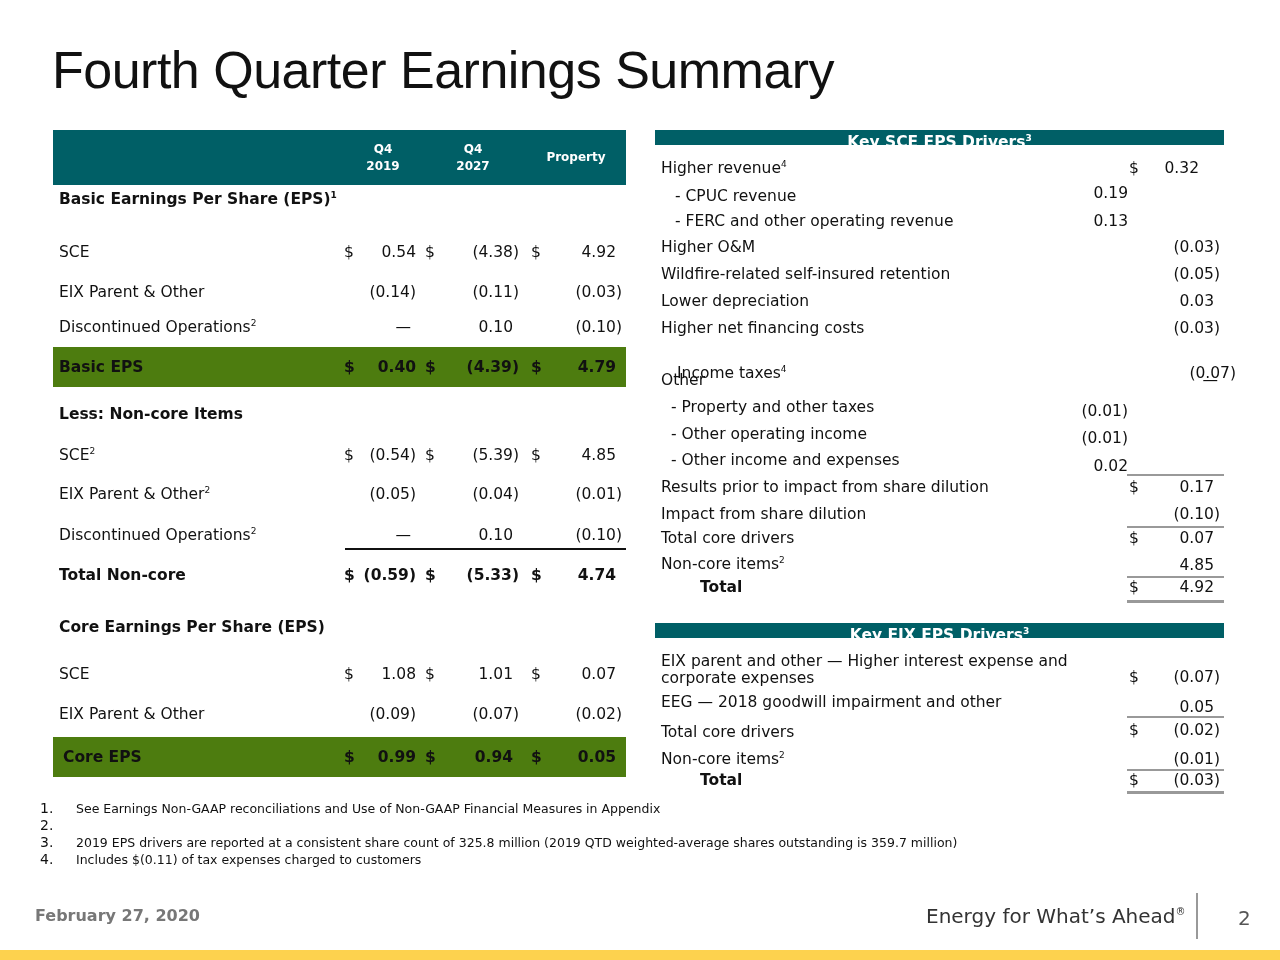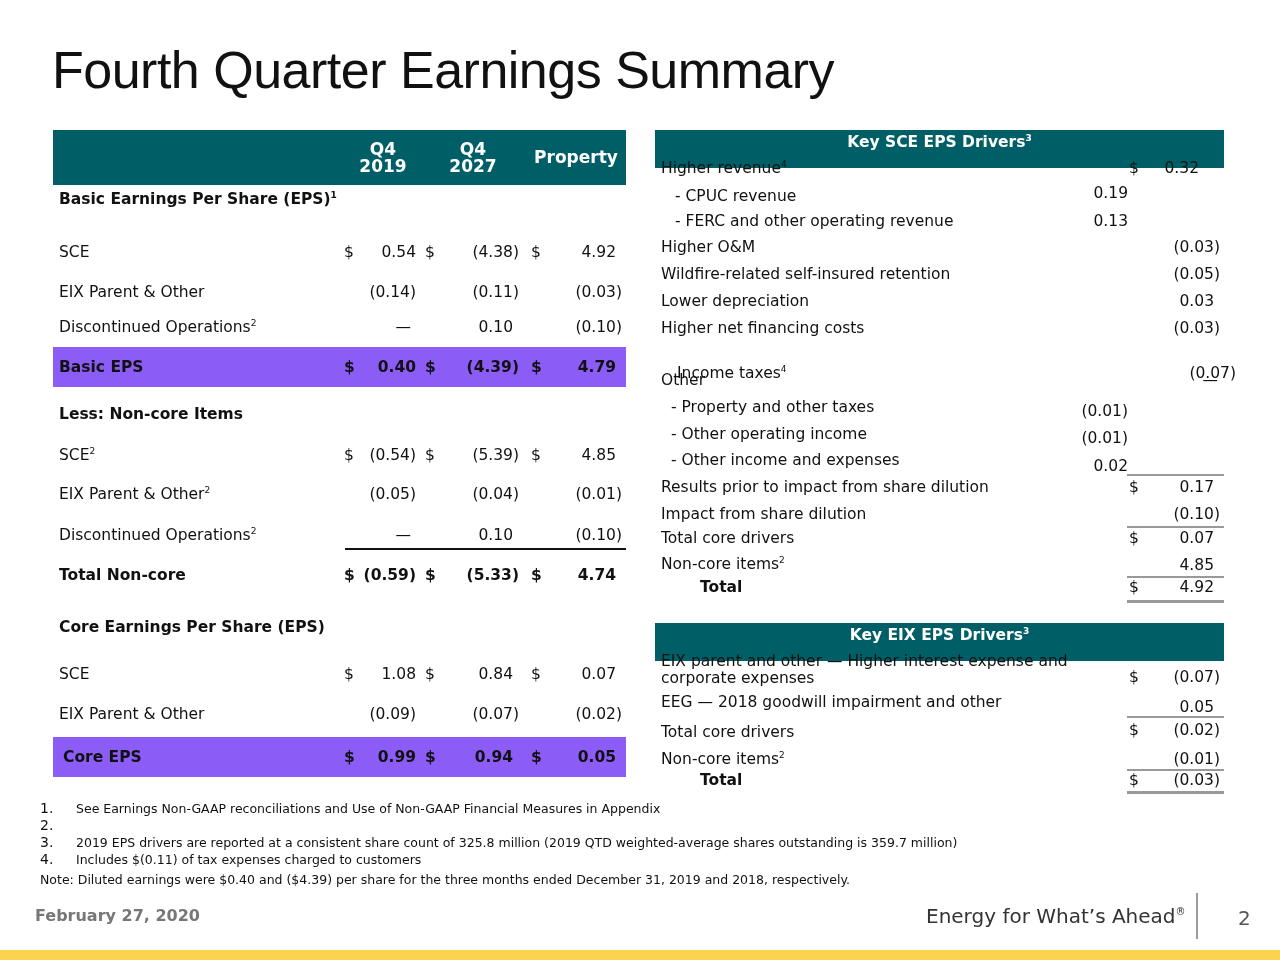--- a/index.html
+++ b/index.html
@@ -3,34 +3,34 @@
 <meta charset="utf-8">
 <style>
   * { box-sizing: border-box; margin: 0; padding: 0; }
   html, body { width: 1280px; height: 960px; background: #ffffff; overflow: hidden; }
   body { position: relative; font-family: "DejaVu Sans", "Liberation Sans", sans-serif; color: #111; }
 
   .title { position: absolute; left: 52px; top: 42px; font-family: "Liberation Sans", sans-serif; font-size: 52px; font-weight: 300; color: #111; letter-spacing: -0.5px; line-height: 1.1; }
 
   
   .lt { position: absolute; left: 53px; top: 130px; width: 573px; }
-  .lt-head { position: absolute; left: 0; top: 0; width: 573px; height: 55px; background: #005f66; color: #fff; font-weight: bold; font-size: 17px; }
+  .lt-head { position: absolute; left: 0; top: 0; width: 573px; height: 55px; background: #005f66; color: #fff; font-weight: bold; font-size: 12px; }
   .lt-head .h { position: absolute; text-align: center; line-height: 17px; }
   .lt-row { position: absolute; left: 0; width: 573px; height: 40px; font-size: 15.5px; }
-  .lt-row.shade { background: #8b5cf6; }
+  .lt-row.shade { background: #4d7c0f; }
   .lt-row .lbl { position: absolute; left: 6px; top: 50%; transform: translateY(-50%); white-space: nowrap; }
   .lt-row .d { position: absolute; top: 50%; transform: translateY(-50%); }
   .lt-row .v { position: absolute; top: 50%; transform: translateY(-50%); text-align: right; white-space: nowrap; }
   .lt-row.bold { font-weight: bold; }
   .lt-sec { position: absolute; left: 6px; font-weight: bold; font-size: 15.5px; white-space: nowrap; }
   sup { font-size: 9px; vertical-align: super; line-height: 0; }
   .rule { position: absolute; height: 2px; background: #111; }
 
   
-  .rt-head { position: absolute; left: 655px; width: 569px; height: 38px; background: #005f66; color: #fff; font-weight: bold; font-size: 15.5px; text-align: center; line-height: 25px; }
+  .rt-head { position: absolute; left: 655px; width: 569px; height: 15px; background: #005f66; color: #fff; font-weight: bold; font-size: 15.5px; text-align: center; line-height: 25px; }
   .rt-row { position: absolute; left: 655px; width: 569px; height: 26px; font-size: 15.5px; }
   .rt-row .lbl { position: absolute; left: 6px; top: 50%; transform: translateY(-50%); white-space: nowrap; }
   .rt-row .sub { position: absolute; right: 96px; top: 50%; transform: translateY(-50%); text-align: right; }
   .rt-row .d { position: absolute; left: 474px; top: 50%; transform: translateY(-50%); }
   .rt-row .v { position: absolute; right: 4px; top: 50%; transform: translateY(-50%); text-align: right; }
   .rt-row.bold .lbl { font-weight: bold; margin-left: 39px; }
   .grule { position: absolute; height: 2px; background: #999; }
 
   .notes { position: absolute; left: 40px; top: 800px; font-size: 12.5px; color: #111; line-height: 17px; }
   .notes .n { display: flex; }
@@ -127,21 +127,21 @@
       <span class="v" style="right:10px">4.74</span>
   </div>
 
   <div class="lt-sec" style="top:488px;">Core Earnings Per Share (EPS)</div>
 
   <div class="lt-row" style="top:524px;">
     <span class="lbl"><span>SCE</span></span>
     <span class="d" style="left:291px">$</span>
       <span class="v" style="right:210px">1.08</span>
     <span class="d" style="left:372px">$</span>
-      <span class="v" style="right:113px">0.84</span>
+      <span class="v" style="right:113px">1.01</span>
     <span class="d" style="left:478px">$</span>
       <span class="v" style="right:10px">0.07</span>
   </div>
   <div class="lt-row" style="top:564px;">
     <span class="lbl"><span>EIX Parent &amp; Other</span></span>
     <span class="v" style="right:210px">(0.09)</span>
     <span class="v" style="right:107px">(0.07)</span>
     <span class="v" style="right:4px">(0.02)</span>
   </div>
   <div class="lt-row shade bold" style="top:607px;">
@@ -271,20 +271,19 @@
       <span class="num">2.</span>
     </div>
   <div class="n">
       <span class="num">3.</span>
       <span>2019 EPS drivers are reported at a consistent share count of 325.8 million (2019 QTD weighted-average shares outstanding is 359.7 million)</span>
     </div>
   <div class="n">
       <span class="num">4.</span>
       <span>Includes $(0.11) of tax expenses charged to customers</span>
     </div>
-  <div style="margin-top:3px">Note: Diluted earnings were $0.40 and ($4.39) per share for the three months ended December 31, 2019 and 2018, respectively.</div>
 </div>
 
 <div class="date">February 27, 2020</div>
 <div class="tagline"><span>Energy for What’s Ahead</span><sup>®</sup></div>
 <div class="vdiv"></div>
 <div class="pagenum">2</div>
 <div class="goldbar"></div>
 
 </body></html>

